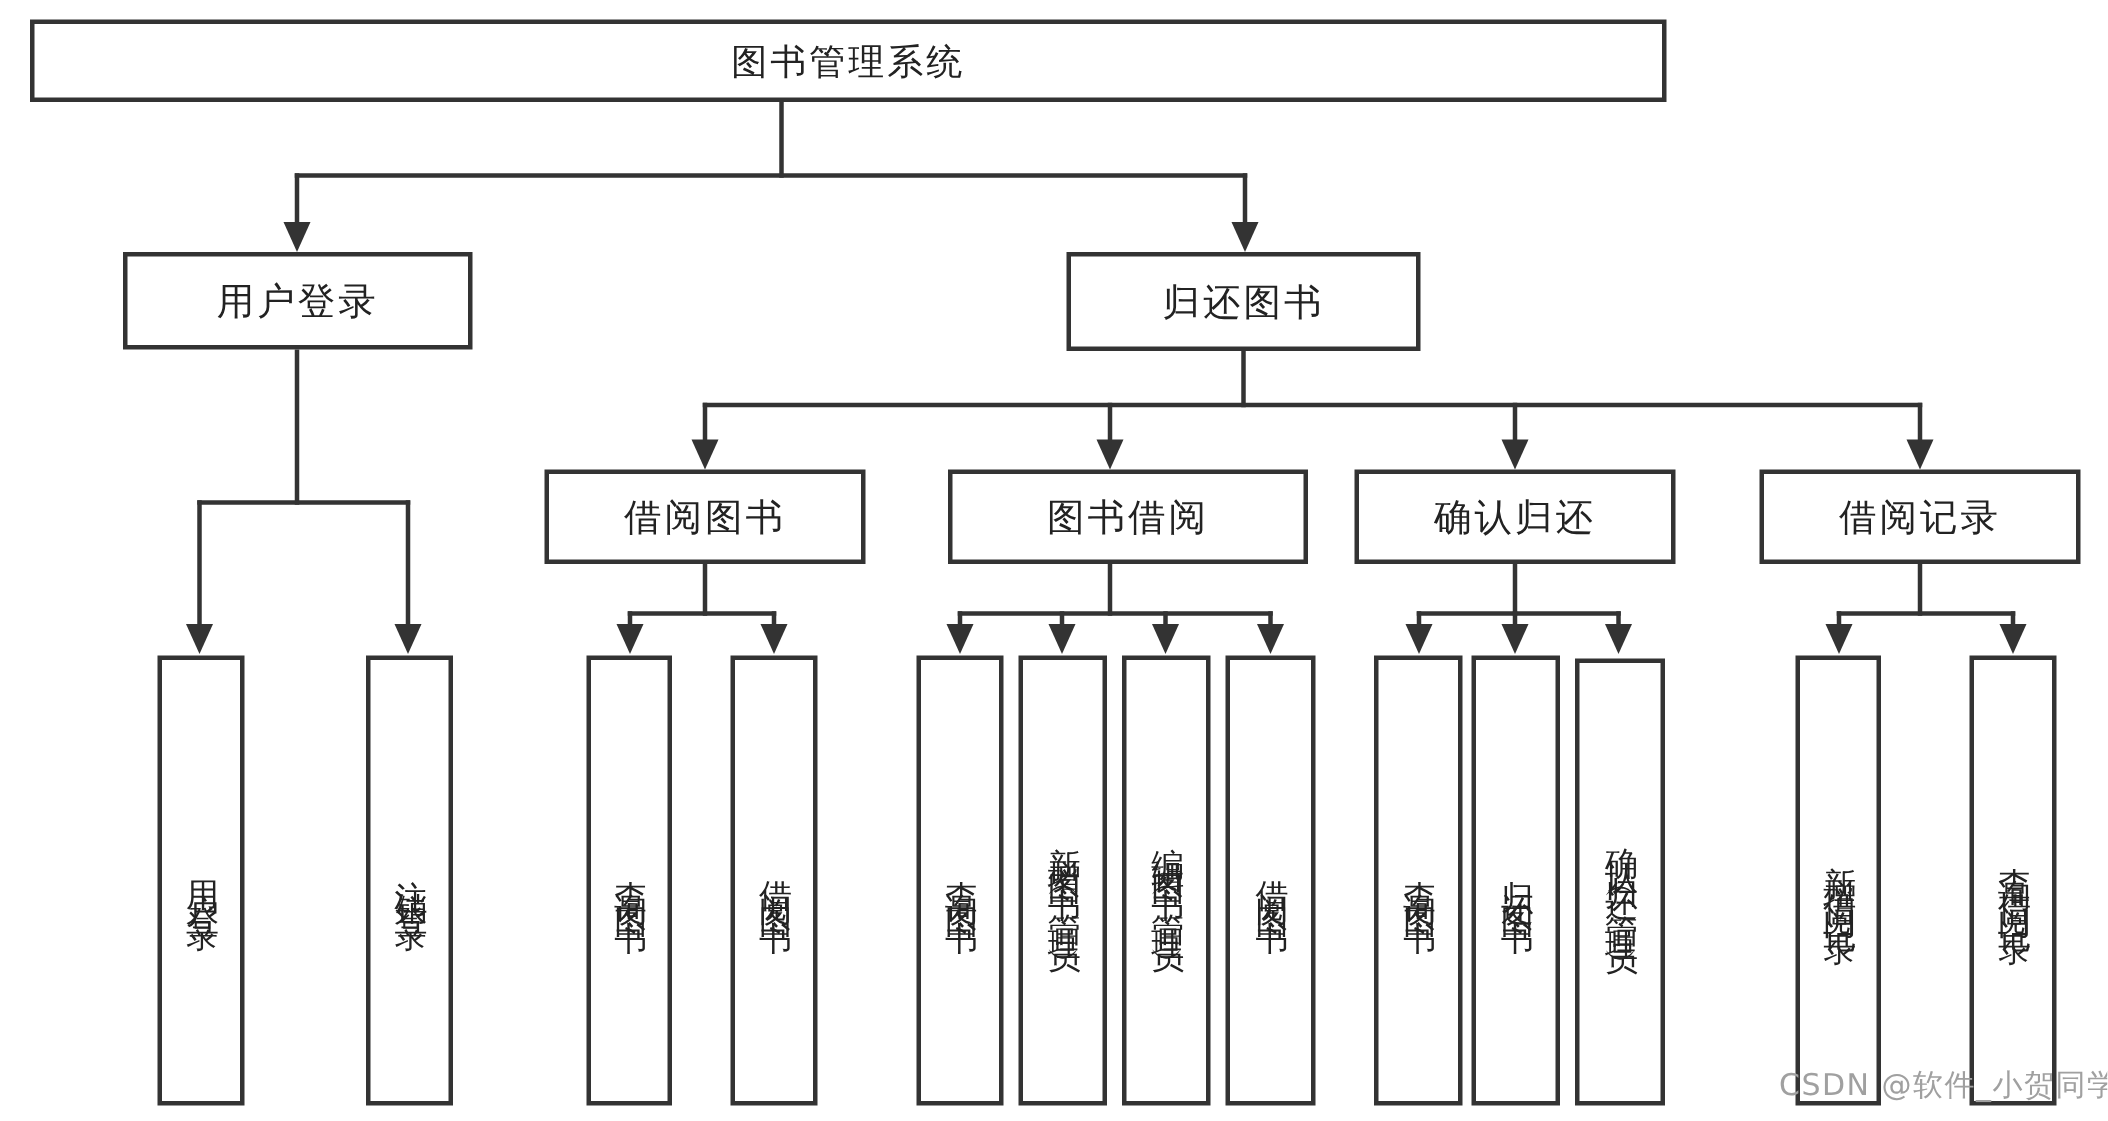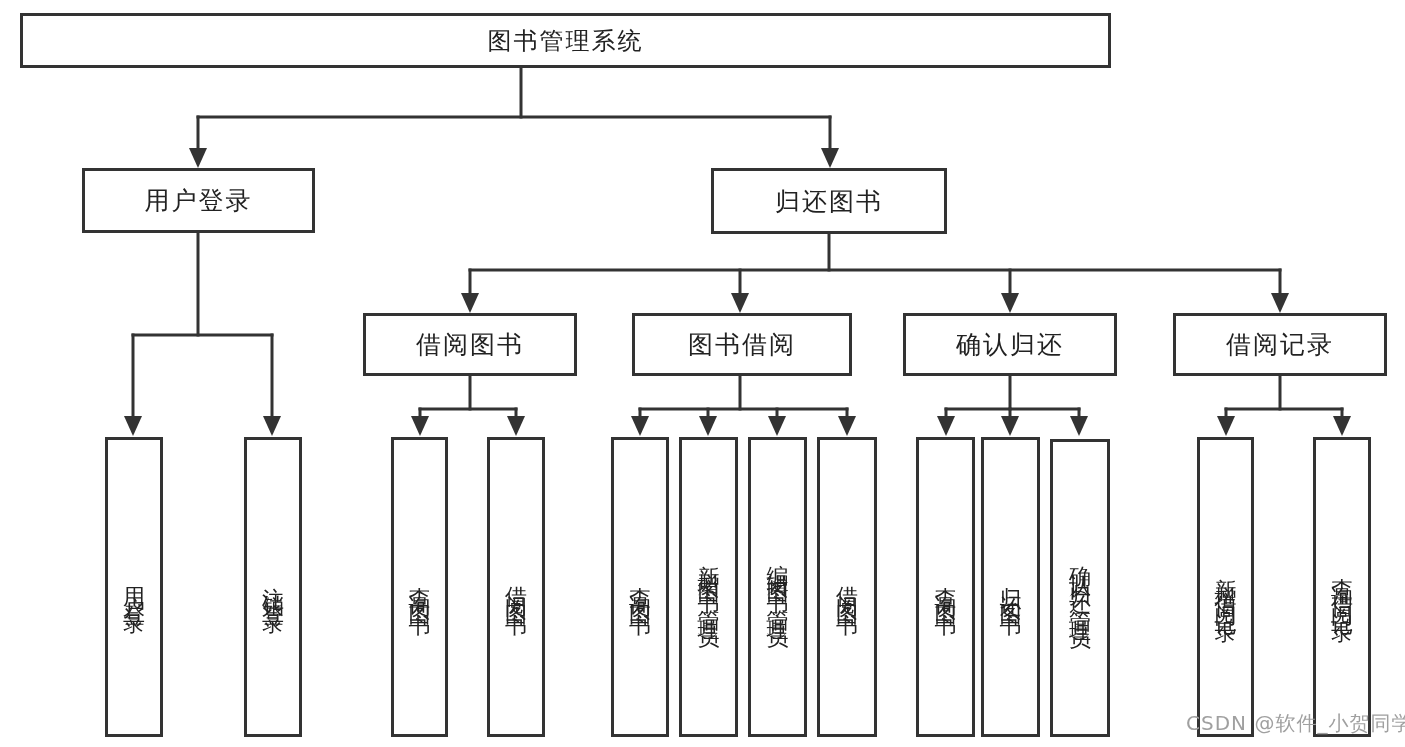--- a/index.html
+++ b/index.html
@@ -123,21 +123,21 @@
   <div class="node h" style="left:82px;top:168px;width:233px;height:65px">
     <span>用户登录</span>
   </div>
   <div class="node h" style="left:711px;top:168px;width:236px;height:66px">
     <span>归还图书</span>
   </div>
 
   <div class="node h" style="left:363px;top:313px;width:214px;height:63px">
     <span>借阅图书</span>
   </div>
-  <div class="node h" style="left:632px;top:313px;width:220px;height:63px">
+  <div class="node h" style="left:632px;top:313px;width:240px;height:63px">
     <span>图书借阅</span>
   </div>
   <div class="node h" style="left:903px;top:313px;width:214px;height:63px">
     <span>确认归还</span>
   </div>
   <div class="node h" style="left:1173px;top:313px;width:214px;height:63px">
     <span>借阅记录</span>
   </div>
 
   <div class="node v" style="left:105px;top:437px;width:58px;height:300px">

